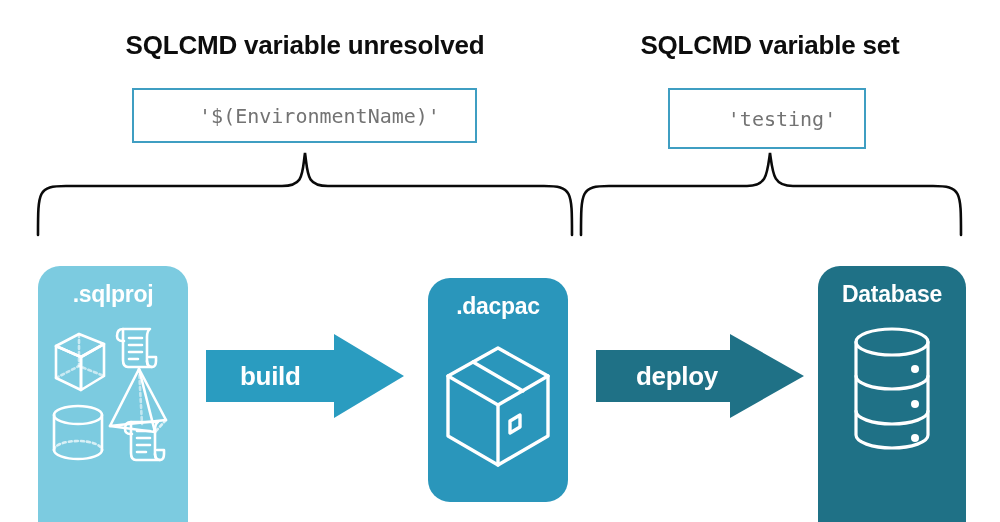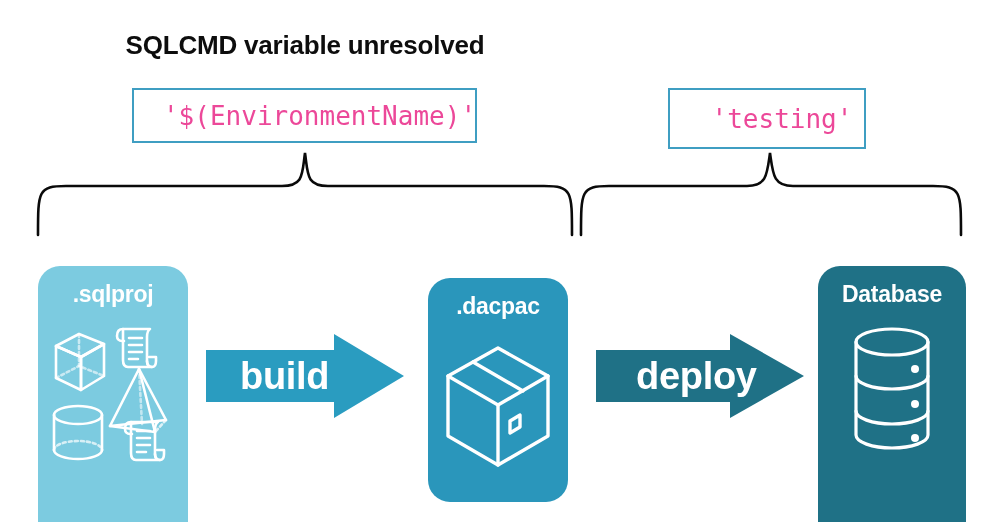--- a/index.html
+++ b/index.html
@@ -40,22 +40,22 @@
   
   .code-box {
     position: absolute;
     box-sizing: border-box;
     border: 2px solid #3f9ec2;
     background: #ffffff;
     display: flex;
     align-items: center;
     justify-content: center;
     font-family: "DejaVu Sans Mono", "Liberation Mono", monospace;
-    font-size: 26px;
-    color: #ec4899;
+    font-size: 20px;
+    color: #737373;
     letter-spacing: 0px;
     white-space: nowrap;
     padding-left: 30px;
   }
   #code-box-left  { left: 132px; top: 88px; width: 345px; height: 55px; }
   #code-box-right { left: 668px; top: 88px; width: 198px; height: 61px; }
 
   
   .brace-svg {
     position: absolute;
@@ -114,33 +114,34 @@
   .arrow-text {
     position: absolute;
     top: 0;
     left: 0;
     height: 84px;
     display: flex;
     align-items: center;
     color: #ffffff;
     font-family: "Liberation Sans", sans-serif;
     font-weight: bold;
-    font-size: 38px;
+    font-size: 26px;
     letter-spacing: -0.3px;
     white-space: nowrap;
   }
   #arrow-build .arrow-text  { left: 34px; }
   #arrow-deploy .arrow-text { left: 40px; }
 </style>
 </head>
 <body>
 
 <div class="stage">
 
   <div class="header" id="header-left">SQLCMD variable unresolved</div>
+  <div class="header" id="header-right">SQLCMD variable set</div>
 
   <div class="code-box" id="code-box-left">
     <span>'$(EnvironmentName)'</span>
   </div>
   <div class="code-box" id="code-box-right">
     <span>'testing'</span>
   </div>
 
   <svg class="brace-svg" id="brace-left-wrap" viewBox="0 0 550 100">
     <path class="brace-path" d="

